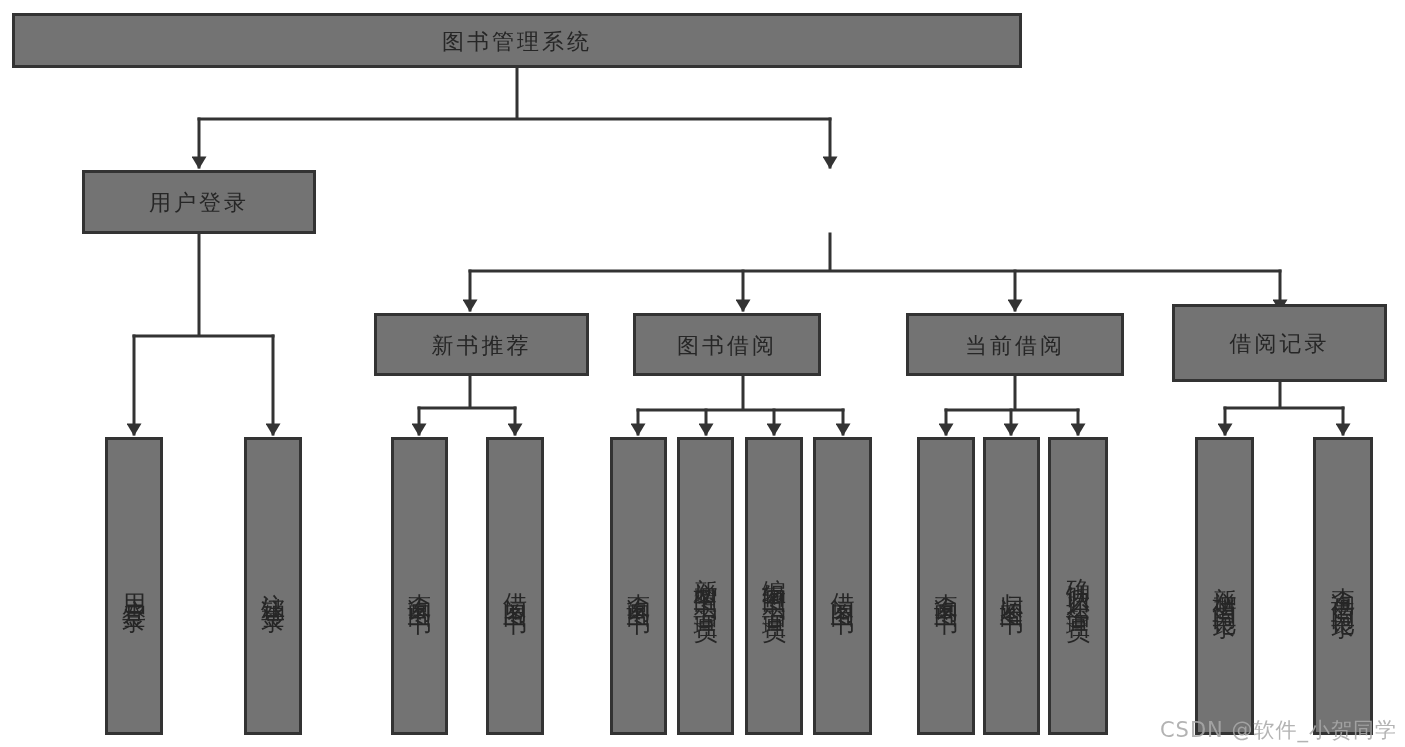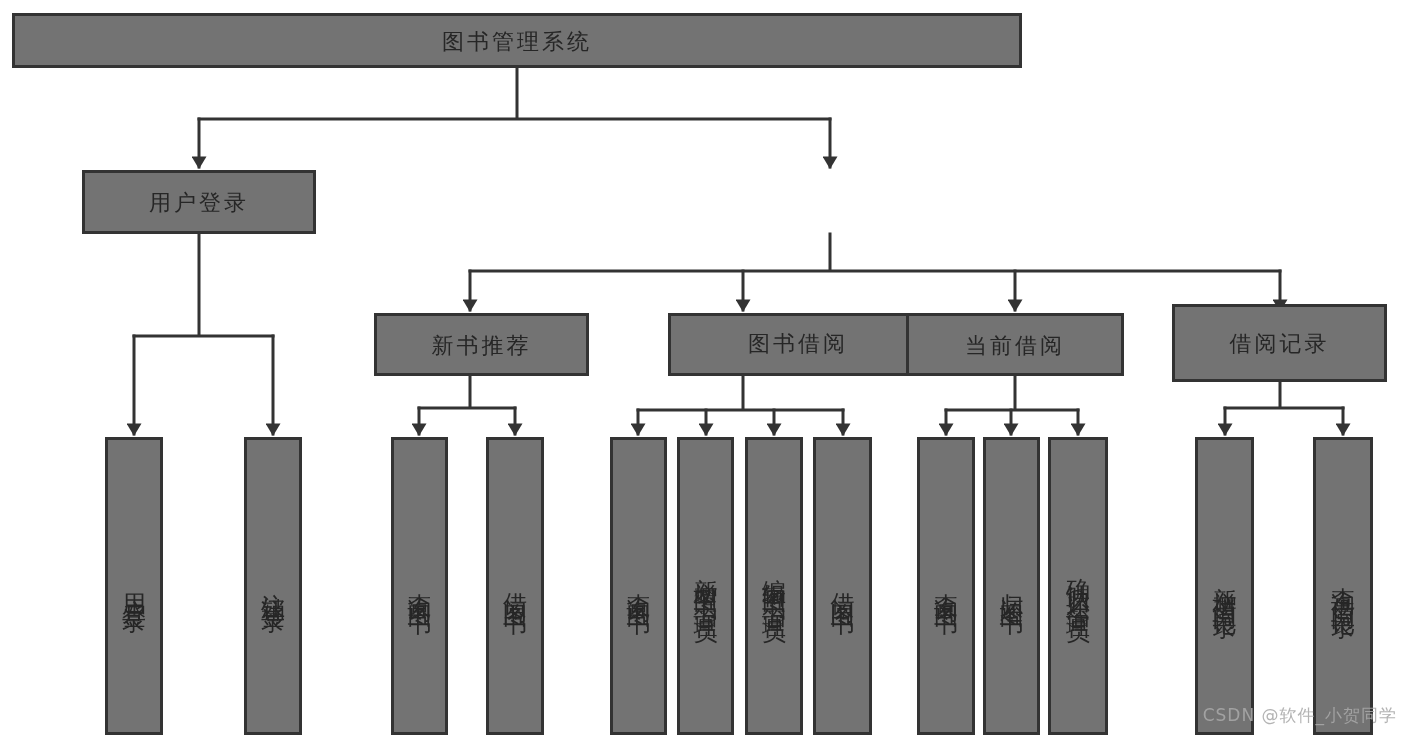--- a/index.html
+++ b/index.html
@@ -41,23 +41,23 @@
   }
   .v-box {
     writing-mode: vertical-rl;
     font-size: 24px;
     letter-spacing: 6px;
     line-height: 1;
   }
   #watermark {
     position: absolute;
     right: 8px;
-    bottom: 20px;
+    bottom: 3px;
     z-index: 3;
-    font-size: 17px;
+    font-size: 21px;
     letter-spacing: 1px;
     color: rgba(168, 168, 168, 0.88);
     white-space: nowrap;
   }
 </style>
 </head>
 <body>
 
 <div id="stage">
 
@@ -114,21 +114,21 @@
       <line x1="1225" y1="408" x2="1225" y2="434" marker-end="url(#arw)"></line>
       <line x1="1343" y1="408" x2="1343" y2="434" marker-end="url(#arw)"></line>
     </g>
   </svg>
 
   <div class="box h-box" style="left:12px; top:13px; width:1010px; height:55px;">图书管理系统</div>
 
   <div class="box h-box" style="left:82px; top:170px; width:234px; height:64px;">用户登录</div>
 
   <div class="box h-box" style="left:363px; top:313px; width:215px; height:63px;margin-left:11px;">新书推荐</div>
-  <div class="box h-box" style="left:668px; top:313px; width:260px; height:63px;font-family:Liberation Mono, monospace;">图书借阅</div>
+  <div class="box h-box" style="left:633px; top:313px; width:188px; height:63px;">图书借阅</div>
   <div class="box h-box" style="left:906px; top:313px; width:218px; height:63px;">当前借阅</div>
   <div class="box h-box" style="left:1172px; top:304px; width:215px; height:78px;">借阅记录</div>
 
   <div class="box v-box" style="left:105px; top:437px; width:58px; height:298px;">用户登录</div>
   <div class="box v-box" style="left:244px; top:437px; width:58px; height:298px;">注销登录</div>
 
   <div class="box v-box" style="left:391px; top:437px; width:57px; height:298px;">查询图书</div>
   <div class="box v-box" style="left:486px; top:437px; width:58px; height:298px;">借阅图书</div>
 
   <div class="box v-box" style="left:610px; top:437px; width:57px; height:298px;">查询图书</div>

